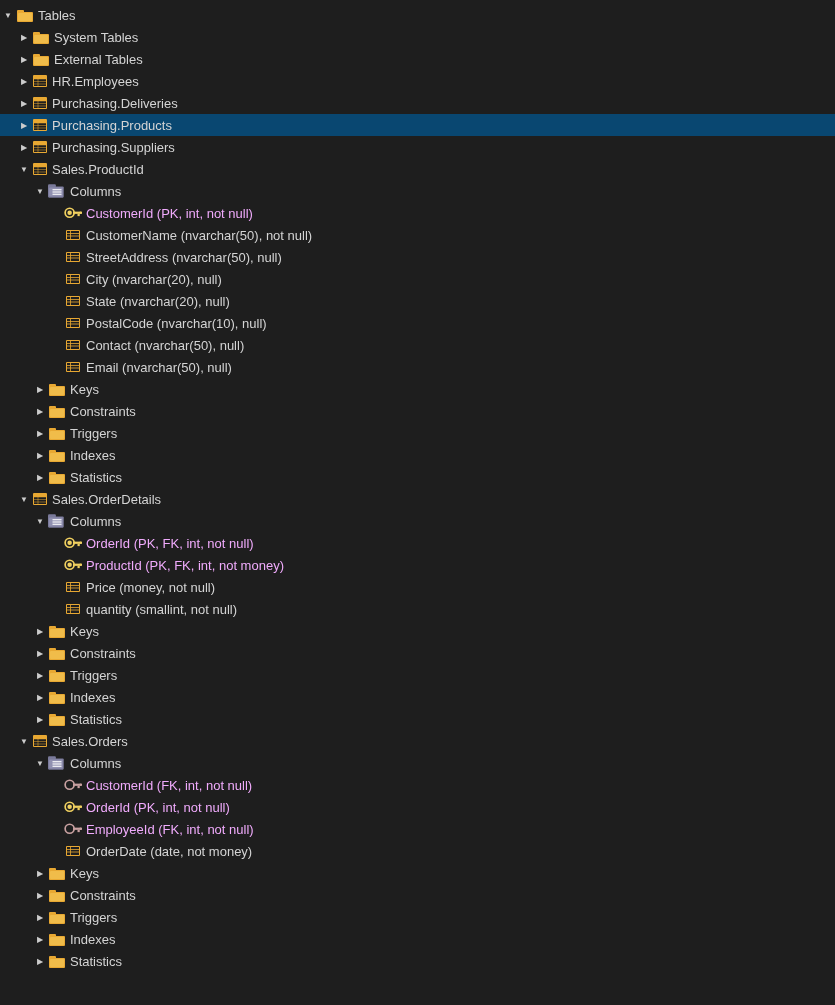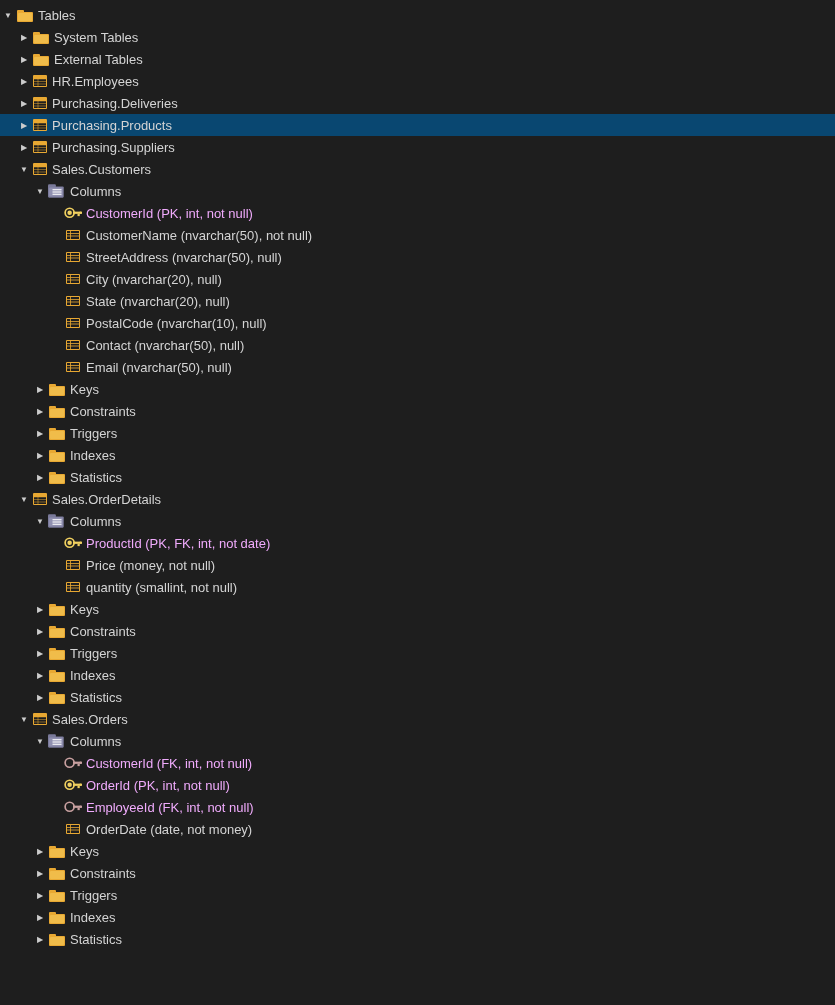--- a/index.html
+++ b/index.html
@@ -189,21 +189,21 @@
         <svg viewBox="0 0 16 14" xmlns="http://www.w3.org/2000/svg">
         <rect x="1" y="1" width="14" height="12" rx="1" fill="#e8a832"></rect>
         <rect x="2" y="2" width="12" height="10" rx="0" fill="#1e1e1e"></rect>
         <rect x="2" y="2" width="12" height="3" fill="#e8a832"></rect>
         <line x1="2" y1="5" x2="14" y2="5" stroke="#e8a832" stroke-width="0.5"></line>
         <line x1="2" y1="7.5" x2="14" y2="7.5" stroke="#e8a832" stroke-width="0.5"></line>
         <line x1="2" y1="10" x2="14" y2="10" stroke="#e8a832" stroke-width="0.5"></line>
         <line x1="6" y1="5" x2="6" y2="12" stroke="#e8a832" stroke-width="0.5"></line>
       </svg>
       </span>
-      <span class="label">Sales.Customers</span>
+      <span class="label">Sales.ProductId</span>
     </div>
     <div class="tree-item">
       <span class="indent"></span>
       <span class="indent"></span>
       <span class="toggle" style="font-size: 8px; color: rgb(204, 204, 204);">▼</span>
       <span class="icon icon-columns-folder">
         <svg viewBox="0 0 16 14" xmlns="http://www.w3.org/2000/svg">
         <rect x="0" y="3" width="14" height="10" rx="1" fill="#7a7a9a"></rect>
         <rect x="0" y="1" width="7" height="4" rx="1" fill="#7a7a9a"></rect>
         <rect x="1" y="4" width="12" height="8" rx="1" fill="#9090b0"></rect>
@@ -446,21 +446,37 @@
       <span class="toggle" style="font-size: 8px; color: rgb(204, 204, 204);"></span>
       <span class="icon icon-pkfk">
         <svg viewBox="0 0 16 12" xmlns="http://www.w3.org/2000/svg">
         <circle cx="5" cy="6" r="4" fill="none" stroke="#f0d060" stroke-width="1.5"></circle>
         <circle cx="5" cy="6" r="2" fill="#f0d060"></circle>
         <rect x="8" y="5" width="7" height="2" fill="#f0d060"></rect>
         <rect x="12" y="7" width="2" height="2" fill="#f0d060"></rect>
         <rect x="14" y="5" width="2" height="2" fill="#f0d060"></rect>
       </svg>
       </span>
-      <span class="label highlight">ProductId (PK, FK, int, not date)</span>
+      <span class="label highlight">OrderId (PK, FK, int, not null)</span>
+    </div>
+    <div class="tree-item">
+      <span class="indent"></span>
+      <span class="indent"></span>
+      <span class="indent"></span>
+      <span class="toggle" style="font-size: 8px; color: rgb(204, 204, 204);"></span>
+      <span class="icon icon-pkfk">
+        <svg viewBox="0 0 16 12" xmlns="http://www.w3.org/2000/svg">
+        <circle cx="5" cy="6" r="4" fill="none" stroke="#f0d060" stroke-width="1.5"></circle>
+        <circle cx="5" cy="6" r="2" fill="#f0d060"></circle>
+        <rect x="8" y="5" width="7" height="2" fill="#f0d060"></rect>
+        <rect x="12" y="7" width="2" height="2" fill="#f0d060"></rect>
+        <rect x="14" y="5" width="2" height="2" fill="#f0d060"></rect>
+      </svg>
+      </span>
+      <span class="label highlight">ProductId (PK, FK, int, not money)</span>
     </div>
     <div class="tree-item">
       <span class="indent"></span>
       <span class="indent"></span>
       <span class="indent"></span>
       <span class="toggle" style="font-size: 8px; color: rgb(204, 204, 204);"></span>
       <span class="icon icon-column">
         <svg viewBox="0 0 16 14" xmlns="http://www.w3.org/2000/svg">
         <rect x="1" y="2" width="14" height="10" rx="1" fill="#e8a832"></rect>
         <rect x="2" y="3" width="12" height="8" fill="#1e1e1e"></rect>

